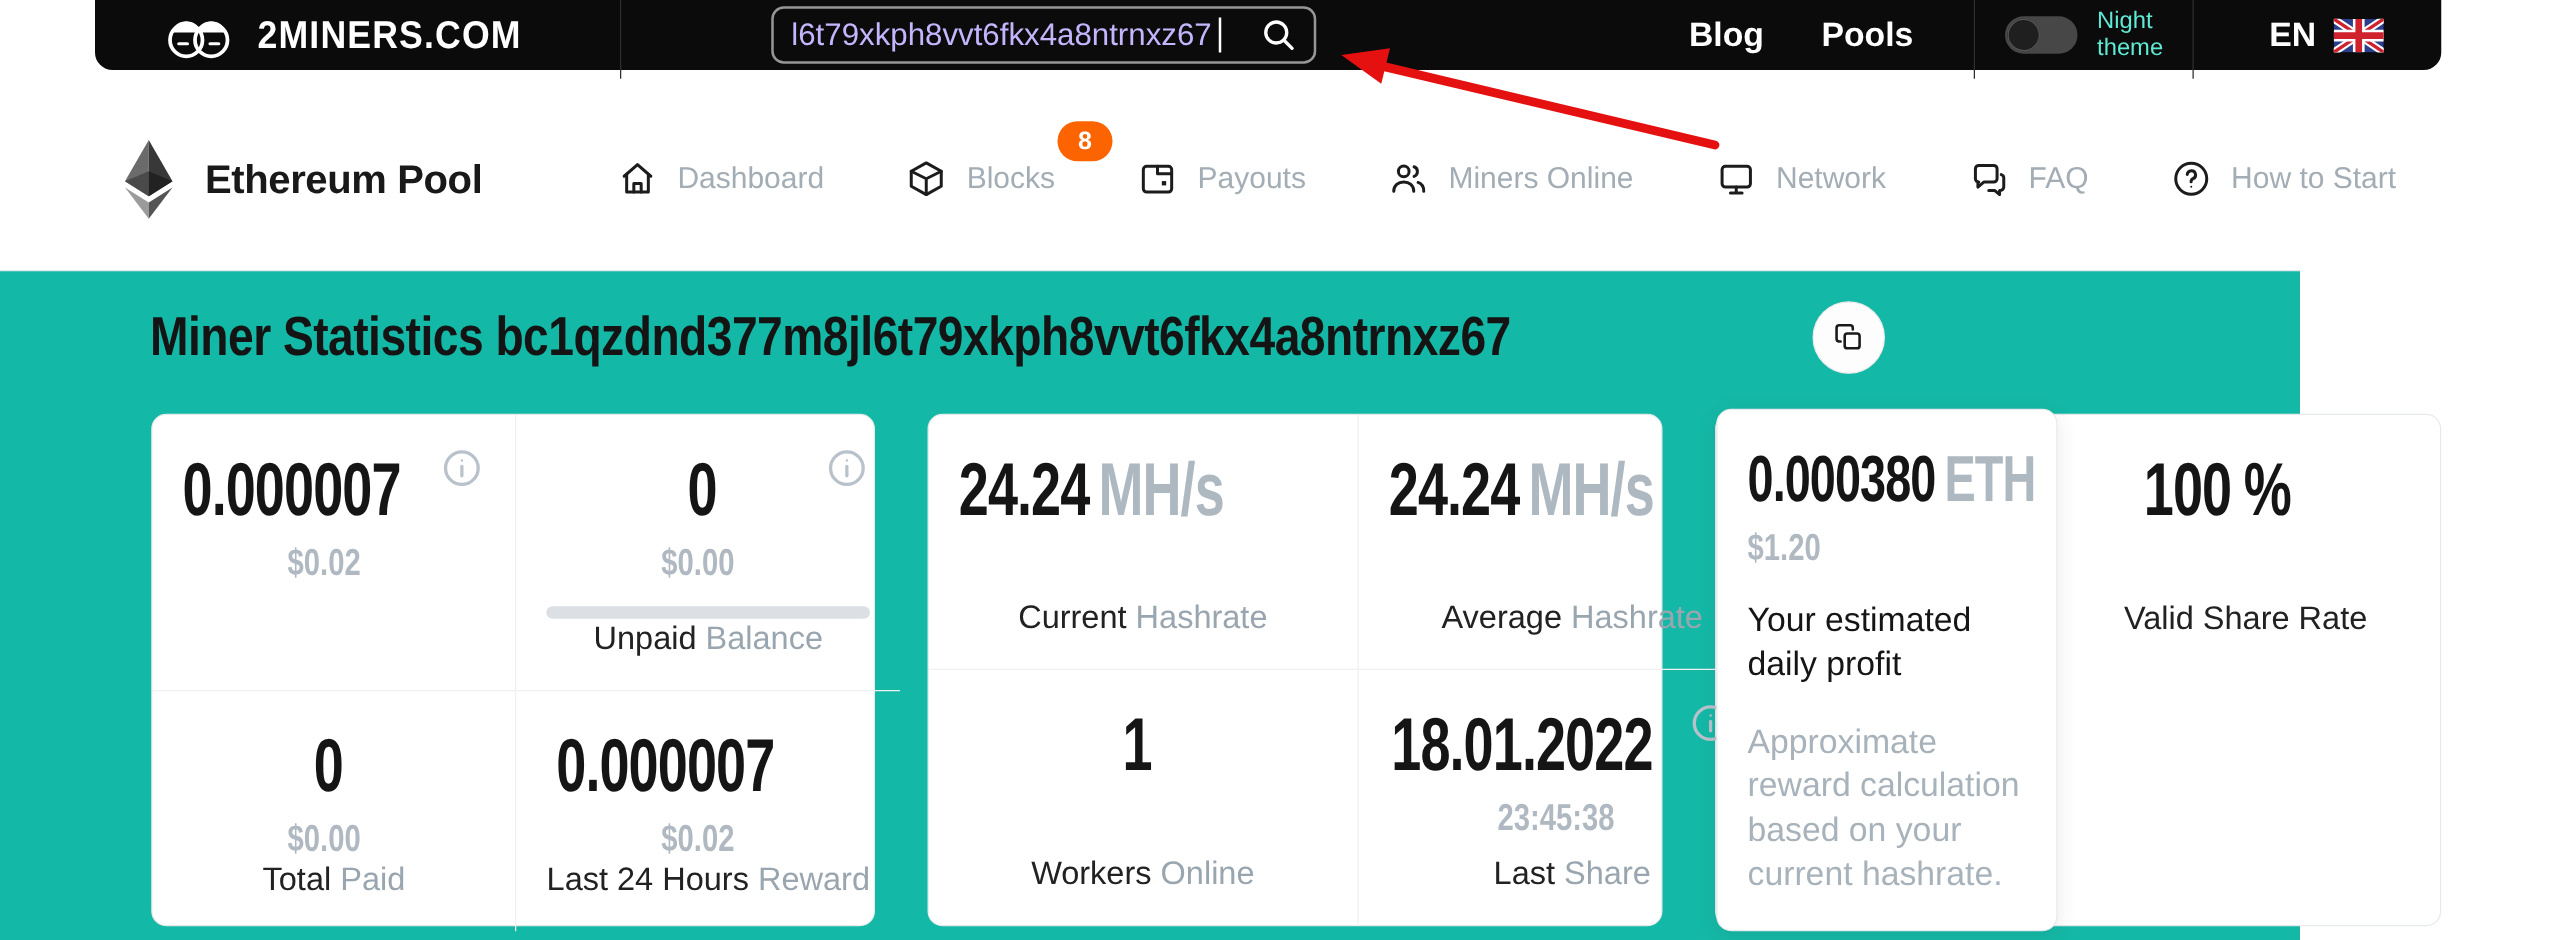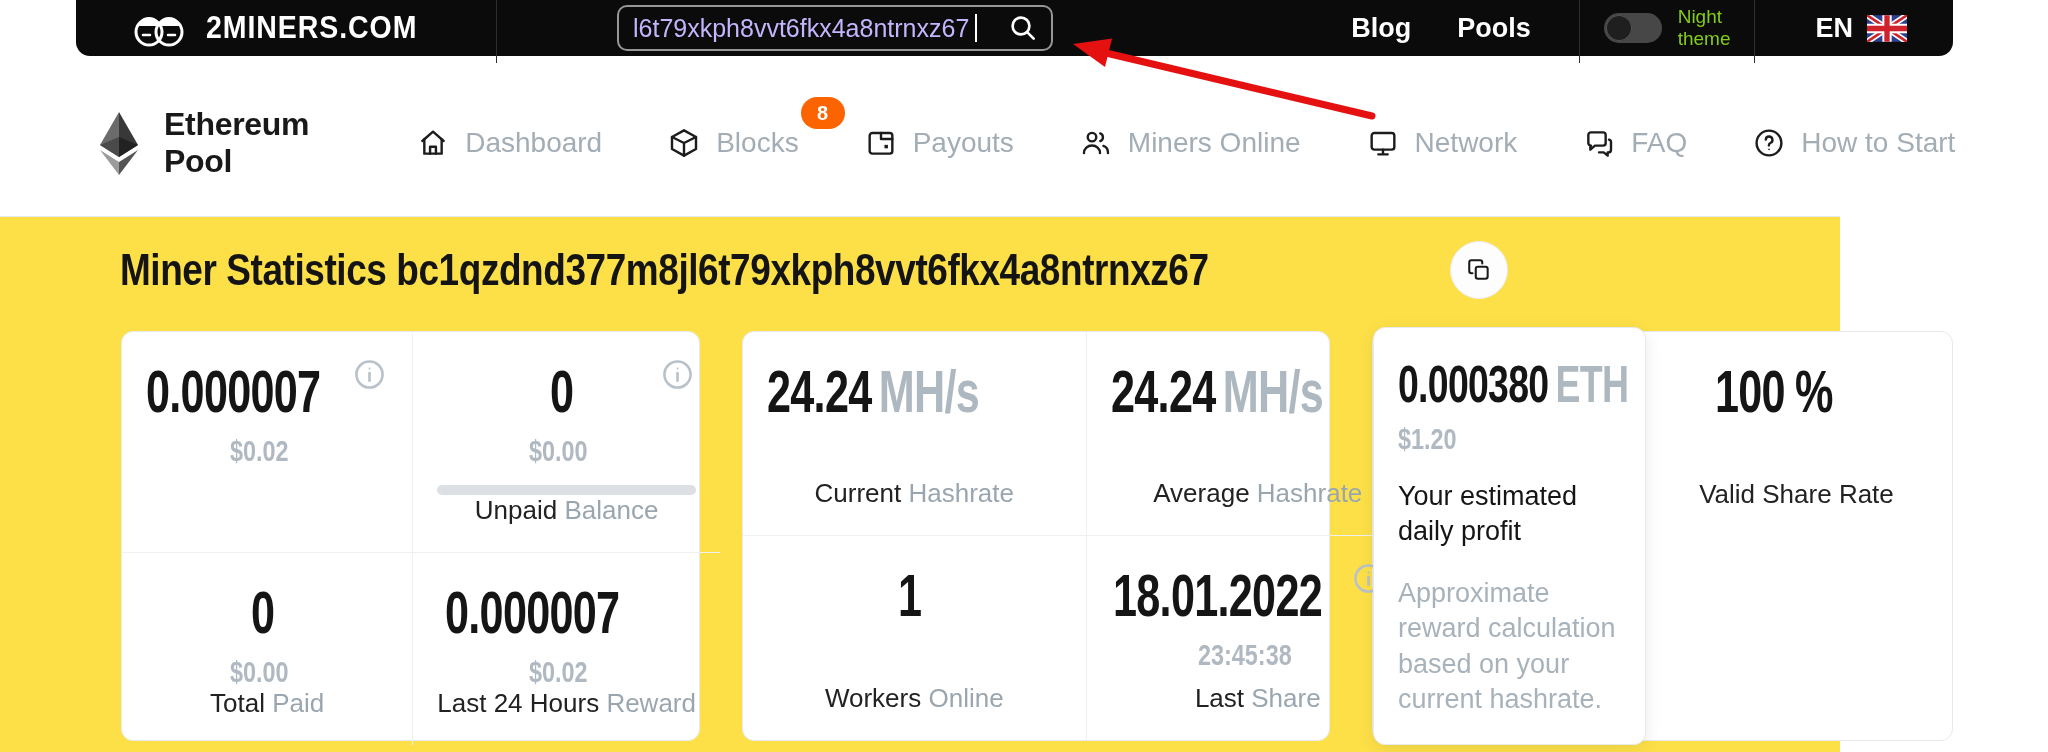--- a/index.html
+++ b/index.html
@@ -25,42 +25,42 @@
   .search-text { font-size:25px; color:#c4b5fd; white-space:nowrap; }
   .caret { width:2px; height:28px; background:#fff; flex:none; }
   .search-ic { margin-left:auto; flex:none; display:flex; }
   .tb-right { margin-left:auto; display:flex; align-items:center; height:100%; padding-right:46px; }
   .tb-link { font-size:27px; font-weight:bold; color:#fff; cursor:pointer; }
   .tb-link.blog { margin-right:46px; }
   .tb-link.pools { margin-right:48px; }
   .theme-group { display:flex; align-items:center; gap:16px; padding:0 24px; }
   .toggle { width:58px; height:30px; border-radius:15px; background:#474747; position:relative; flex:none; }
   .knob { position:absolute; left:2px; top:2px; width:26px; height:26px; border-radius:50%; background:#1f1f1f; box-shadow:0 0 0 1px #555 inset; }
-  .theme-label { font-size:19px; color:#84cc16; line-height:1.15; }
+  .theme-label { font-size:19px; color:#5eead4; line-height:1.15; }
   .lang-group { display:flex; align-items:center; gap:14px; padding-left:60px; }
   .lang { font-size:27px; font-weight:bold; }
   
   .nav {
     position:absolute; left:76px; top:70px; width:1877px; height:146px; background:#fff;
     display:flex; align-items:center; padding-left:20px;
   }
   .pool-brand { display:flex; align-items:center; gap:22px; }
   .pool-name { font-size:32px; font-weight:bold; color:#191919; letter-spacing:-0.3px; }
   .menu { display:flex; align-items:center; margin-left:108px; gap:66px; }
   .menu-item { display:flex; align-items:center; gap:16px; position:relative; cursor:pointer; }
-  .menu-label { font-size:28px; color:#a3adb5; white-space:nowrap; }
+  .menu-label { font-size:24px; color:#a3adb5; white-space:nowrap; }
   .badge {
     position:absolute; top:-30px; right:-46px; min-width:44px; height:32px; padding:0 12px;
     background:#fb6400; border-radius:16px; color:#fff; font-size:20px; font-weight:bold;
     display:flex; align-items:center; justify-content:center;
   }
   
   .main {
     position:absolute; left:0; top:216px; width:1840px; height:536px;
-    background:#fde047; border-top:1px solid #e7e9ea;text-decoration:underline;
+    background:#14b8a6; border-top:1px solid #e7e9ea;text-decoration:underline;
   }
   .title-row { position:absolute; left:120px; top:24px; display:flex; align-items:center; gap:34px; }
   .page-title { font-size:44px; font-weight:bold; color:#141414; white-space:nowrap;
     display:inline-block; transform:scaleX(.84); transform-origin:0 50%; letter-spacing:-0.5px; }
   .copy-btn { width:58px; height:58px; border-radius:50%; background:#fdfdfd; border:1px solid #ececee;
     display:flex; align-items:center; justify-content:center; cursor:pointer; flex:none; }
   .stats { position:absolute; left:121px; top:114px; display:flex; gap:42px; }
   .panel { background:#fff; border:1px solid #e7eaec; border-radius:12px; height:410px;
     display:grid; grid-template-columns:1fr 1fr; grid-template-rows:1fr 1fr; overflow:visible; }
   .panel.p1 { width:579px; } .panel.p2 { width:588px; }

